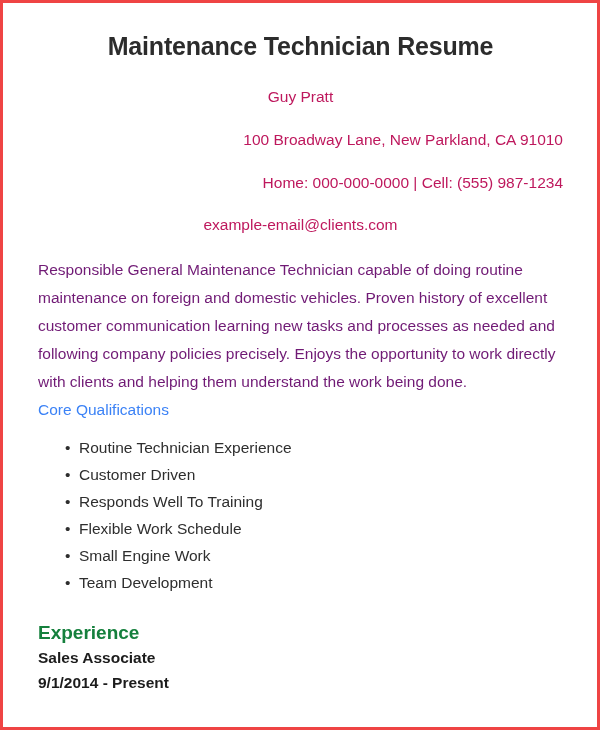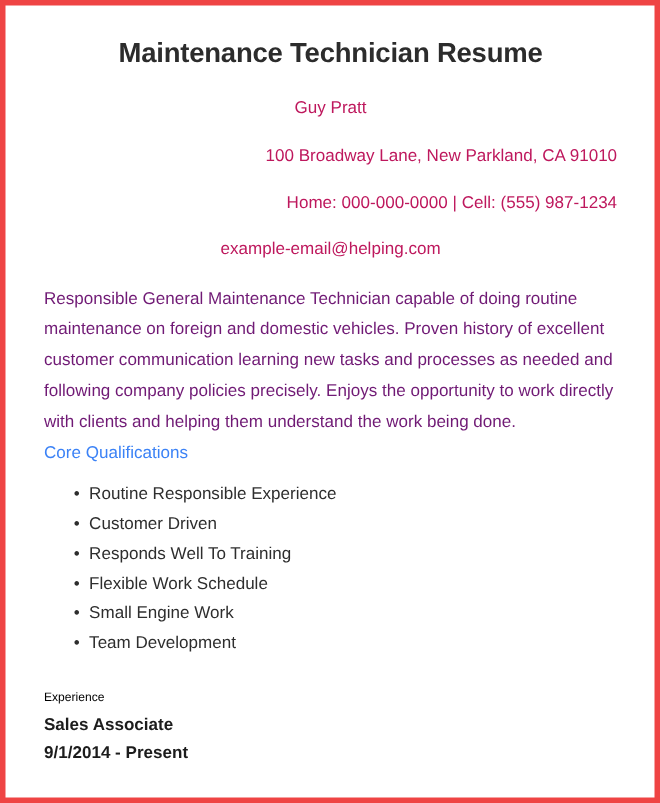--- a/index.html
+++ b/index.html
@@ -9,21 +9,21 @@
   }
   body {
     font-family: "Liberation Sans", "DejaVu Sans", sans-serif;
   }
   #page {
     position: relative;
     width: 600px;
     height: 730px;
     box-sizing: border-box;
     background: #ffffff;
-    border: 5px solid #ef4444;
+    border: 3px solid #ef4444;
     overflow: hidden;
   }
   .doc {
     box-sizing: border-box;
     padding: 28px 34px 0 35px;
   }
   .resume-title {
     text-align: center;
     font-size: 25px;
     font-weight: bold;
@@ -80,23 +80,23 @@
   }
   ul.quals li .bullet {
     position: absolute;
     left: 27px;
     top: 0;
     line-height: 27px;
     font-size: 15.5px;
     color: #2e2e2e;
   }
   .exp-heading {
-    font-size: 11px;
-    font-weight: normal;
-    color: #000000;
+    font-size: 19px;
+    font-weight: bold;
+    color: #15803d;
     line-height: 25px;
     margin: 0;
   }
   .exp-role,
   .exp-dates {
     font-size: 15.5px;
     font-weight: bold;
     color: #1c1c1c;
     line-height: 25px;
     margin: 0;
@@ -109,31 +109,31 @@
   <div class="doc">
 
     <h1 class="resume-title">Maintenance Technician Resume</h1>
 
     <div class="center-line">Guy Pratt</div>
 
     <div class="center-line tight">100 Broadway Lane, New Parkland, CA 91010</div>
 
     <div class="center-line tight">Home: 000-000-0000 | Cell: (555) 987-1234</div>
 
-    <div class="center-line last">example-email@helping.com</div>
+    <div class="center-line last">example-email@clients.com</div>
 
 
     <p class="body-text">Responsible General Maintenance Technician capable of doing routine maintenance on foreign and domestic vehicles. Proven history of excellent customer communication learning new tasks and processes as needed and following company policies precisely. Enjoys the opportunity to work directly with clients and helping them understand the work being done.</p>
 
     <div class="qual-heading">Core Qualifications</div>
 
     <ul class="quals">
       <li>
         <span class="bullet">•</span>
-        <span>Routine Responsible Experience</span>
+        <span>Routine Technician Experience</span>
       </li>
       <li>
         <span class="bullet">•</span>
         <span>Customer Driven</span>
       </li>
       <li>
         <span class="bullet">•</span>
         <span>Responds Well To Training</span>
       </li>
       <li>

